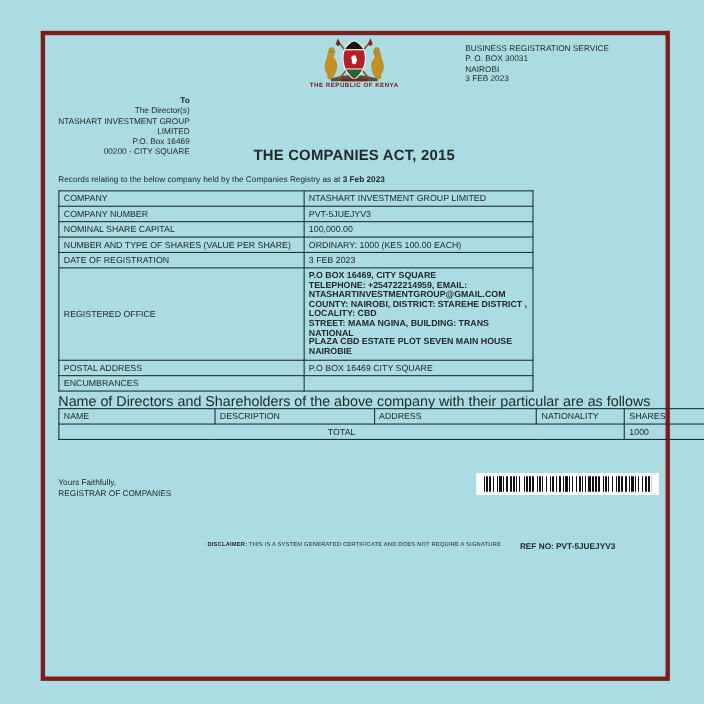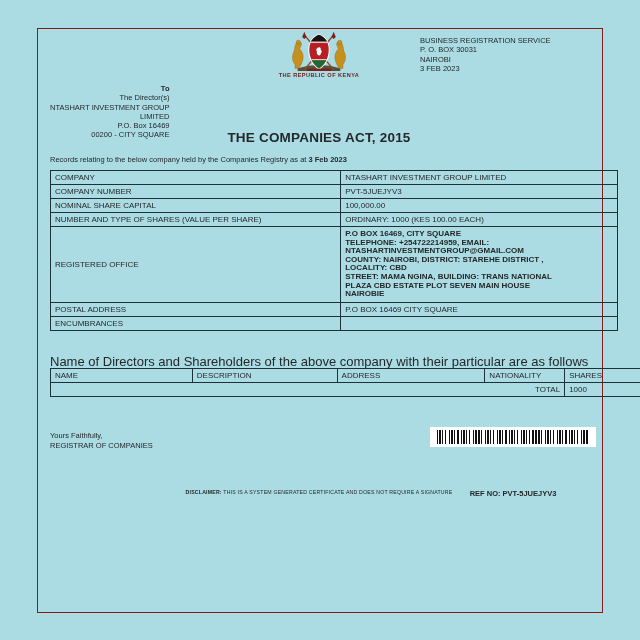--- a/index.html
+++ b/index.html
@@ -2,45 +2,45 @@
 <html><head>
 <meta charset="utf-8">
 <style>
   html,body{margin:0;padding:0;}
   body{
     width:640px;height:640px;position:relative;overflow:hidden;
     background:#abdce3;
     font-family:"Liberation Sans",sans-serif;
     color:#23282b;
   }
-  .doc{position:absolute;left:37px;top:28px;width:564px;height:583px;border:1px solid #7f1d1d;}
+  .doc{position:absolute;left:37px;top:28px;width:564px;height:583px;border:4px solid #7f1d1d;}
   .abs{position:absolute;}
 
   .emblem-wrap{left:0;top:2px;width:562px;text-align:center;}
   .emblem-wrap svg{width:80px;height:40px;display:block;margin:0 auto;}
   .emblem-caption{font-size:5.6px;font-weight:700;color:#6f1c17;letter-spacing:.45px;margin-top:1px;}
 
   .svc{left:382px;top:7px;font-size:7.5px;line-height:9.3px;}
   .recipient{left:12px;top:55px;font-size:7.5px;line-height:9.3px;text-align:right;}
   .recipient .salute{font-weight:700;}
 
   .title{left:0;top:101px;width:562px;text-align:center;font-size:13.5px;font-weight:700;letter-spacing:.2px;}
   .records{left:12px;top:126px;font-size:7.5px;}
   .records b{font-weight:700;}
 
   table{border-collapse:collapse;table-layout:fixed;}
   td{border:1px solid #1d3238;font-size:8px;padding:2px 4px;vertical-align:middle;overflow:hidden;}
-  .ctable{left:12px;top:141px;width:568px;}
+  .ctable{left:12px;top:141px;width:432px;}
   .ctable .lab{width:49.6%;}
   .multiline{white-space:pre-line;line-height:8.6px;padding-top:3px;padding-bottom:3px;font-weight:bold;}
   .pre{white-space:pre-line;line-height:9px;}
 
   .intro{left:12px;top:325px;font-size:13px;}
   .dtable{left:12px;top:339px;width:592px;}
-  .dtable .total-lab{text-align:right;}
+  .dtable .total-lab{text-align:center;}
 
   .closing{left:12px;top:402px;font-size:7.5px;line-height:9.5px;}
 
   .barcode{left:392px;top:398px;width:166px;height:20px;background:#ffffff;display:flex;align-items:center;justify-content:center;}
   .bars{
     width:152px;height:14px;background-color:#fff;
     background-image:
       repeating-linear-gradient(90deg,#111 0 1px,transparent 1px 2px,#111 2px 4px,transparent 4px 5px,#111 5px 6px,transparent 6px 8px,#111 8px 9px,transparent 9px 12px),
       repeating-linear-gradient(90deg,transparent 0 14px,#111 14px 16px,transparent 16px 21px,#111 21px 22px,transparent 22px 27px);
   }
@@ -127,20 +127,24 @@
       </tr>
       <tr>
         <td class="lab">NOMINAL SHARE CAPITAL</td>
         <td>100,000.00</td>
       </tr>
       <tr>
         <td class="lab">NUMBER AND TYPE OF SHARES (VALUE PER SHARE)</td>
         <td>ORDINARY: 1000 (KES 100.00 EACH)</td>
       </tr>
       <tr>
+        <td class="lab">DATE OF REGISTRATION</td>
+        <td>3 FEB 2023</td>
+      </tr>
+      <tr>
         <td class="lab">REGISTERED OFFICE</td>
         <td class="multiline">P.O BOX 16469, CITY SQUARE
 TELEPHONE: +254722214959, EMAIL:
 NTASHARTINVESTMENTGROUP@GMAIL.COM
 COUNTY: NAIROBI, DISTRICT: STAREHE DISTRICT ,
 LOCALITY: CBD
 STREET: MAMA NGINA, BUILDING: TRANS NATIONAL
 PLAZA CBD ESTATE PLOT SEVEN MAIN HOUSE
 NAIROBIE</td>
       </tr>

